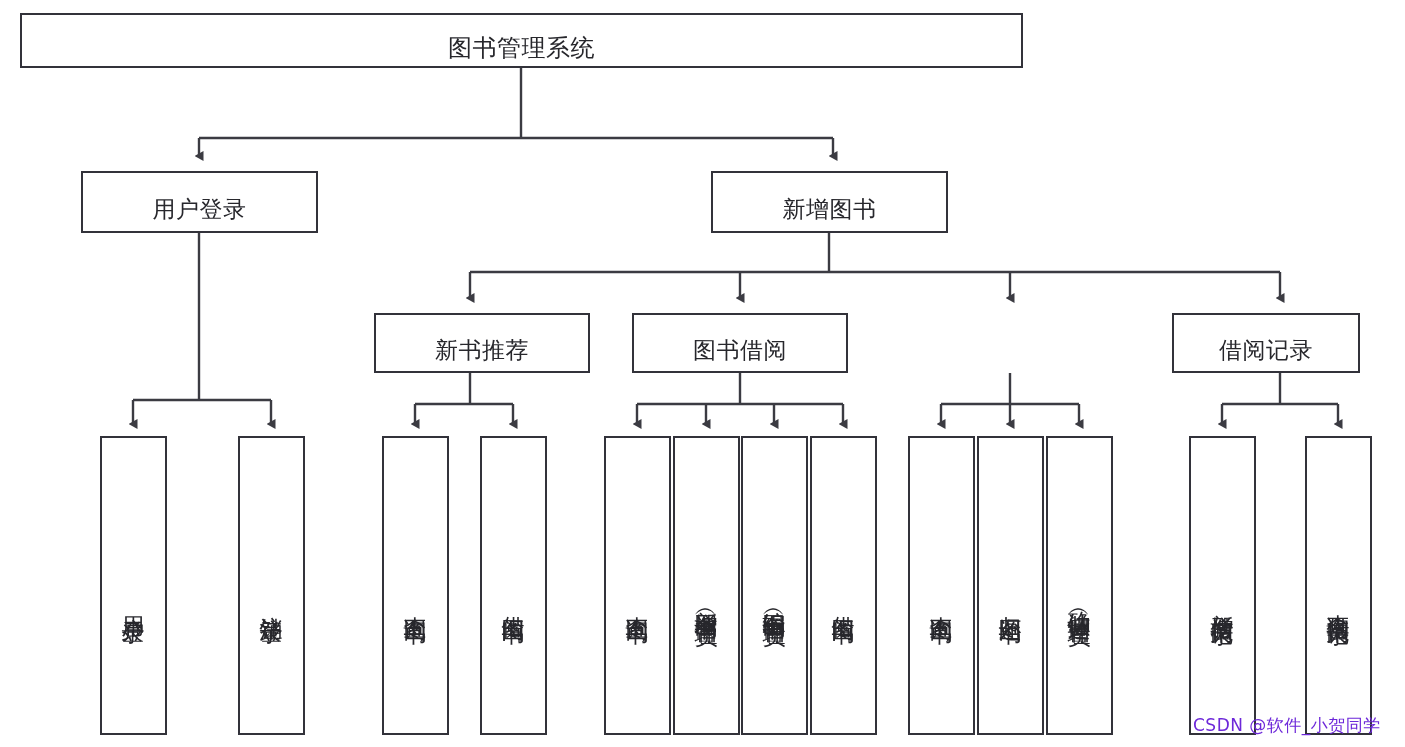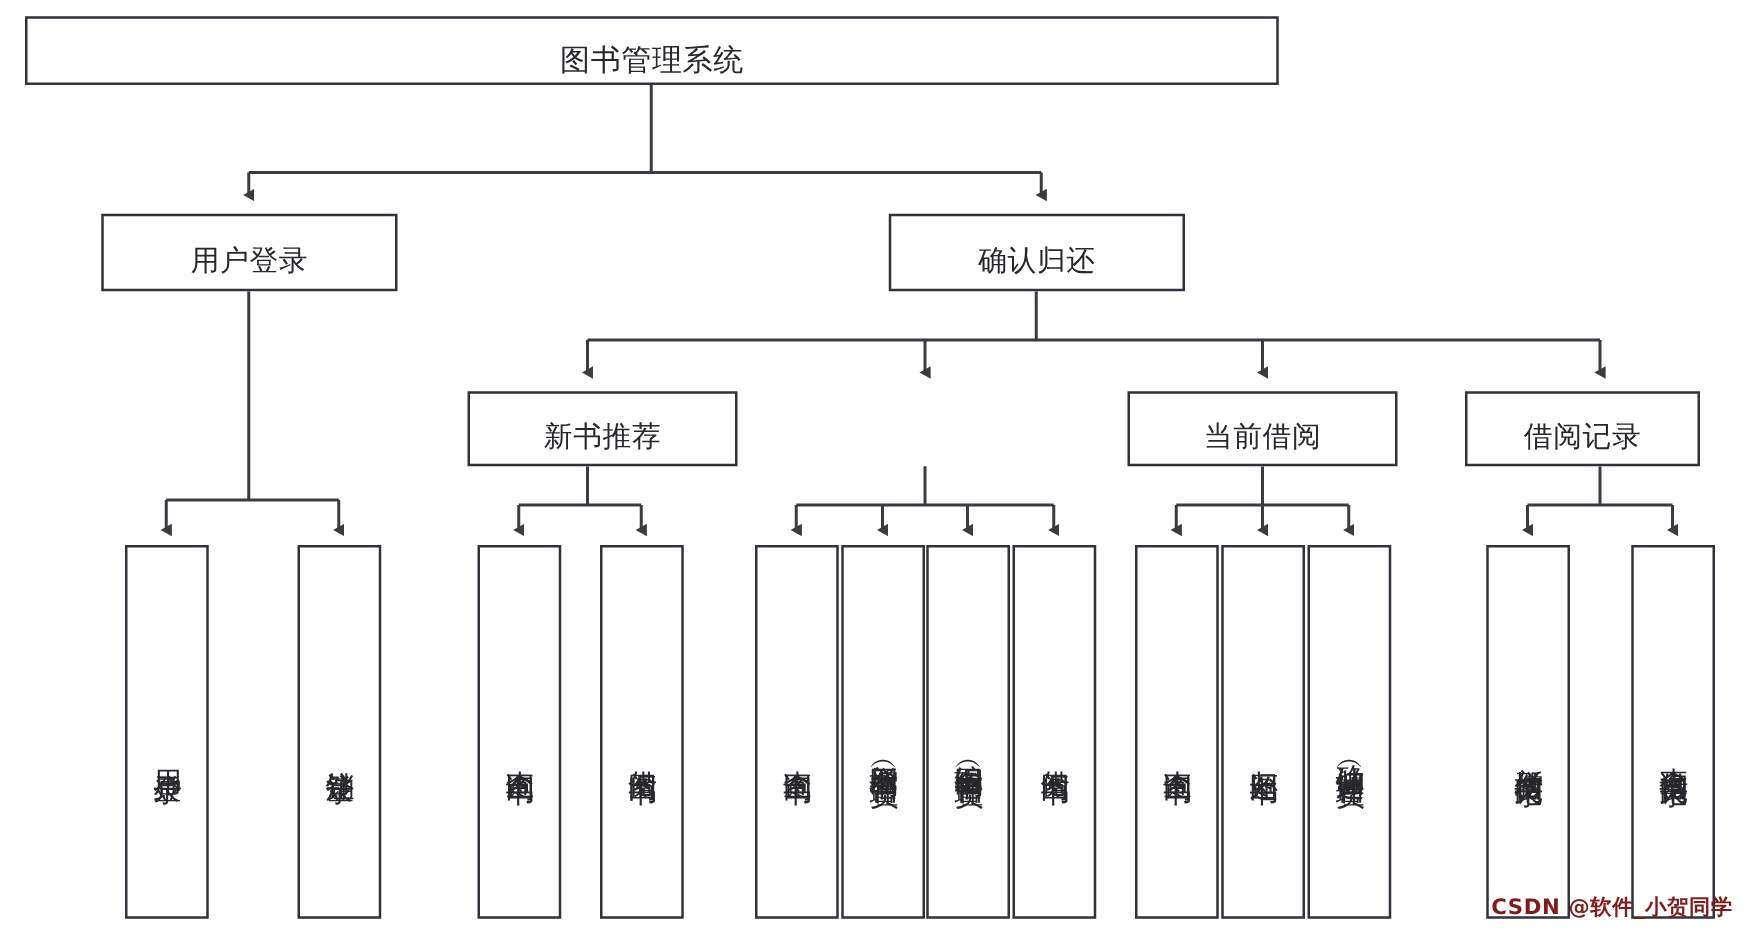--- a/index.html
+++ b/index.html
@@ -66,25 +66,24 @@
     line-height: 1.05;
     letter-spacing: 2px;
     height: 100%;
     display: flex;
     align-items: center;
     justify-content: center;
   }
   .watermark {
     position: absolute;
     font-size: 17px;
-    color: #7f1d1d;
+    color: #6d28d9;
     white-space: nowrap;
     z-index: 5;
     letter-spacing: 0.5px;
-    font-weight: bold;
   }
 </style>
 </head>
 <body>
 
 <div id="diagram-root">
 
   <svg id="edge-layer" viewBox="0 0 1405 747" width="1405" height="747" xmlns="http://www.w3.org/2000/svg">
     <defs>
       <marker id="arrowhead" markerWidth="10" markerHeight="9" refX="5" refY="4.5" orient="auto" markerUnits="userSpaceOnUse">
@@ -137,31 +136,31 @@
 
   <div class="node horiz root" style="left:20px; top:13px; width:1003px; height:55px;">
     <span class="node-label">图书管理系统</span>
   </div>
 
   <div class="node horiz" style="left:81px; top:171px; width:237px; height:62px;">
     <span class="node-label">用户登录</span>
   </div>
 
   <div class="node horiz" style="left:711px; top:171px; width:237px; height:62px;">
-    <span class="node-label">确认归还</span>
+    <span class="node-label">新增图书</span>
   </div>
 
   <div class="node horiz" style="left:374px; top:313px; width:216px; height:60px;">
     <span class="node-label">新书推荐</span>
   </div>
 
-
-  <div class="node horiz" style="left:902px; top:313px; width:216px; height:60px;">
-    <span class="node-label">当前借阅</span>
-  </div>
+  <div class="node horiz" style="left:632px; top:313px; width:216px; height:60px;">
+    <span class="node-label">图书借阅</span>
+  </div>
+
 
   <div class="node horiz" style="left:1172px; top:313px; width:188px; height:60px;">
     <span class="node-label">借阅记录</span>
   </div>
 
   <div class="node vert" style="left:100px; top:436px; width:67px; height:299px;">
     <span class="node-label">用户登录</span>
   </div>
 
   <div class="node vert" style="left:238px; top:436px; width:67px; height:299px;">

